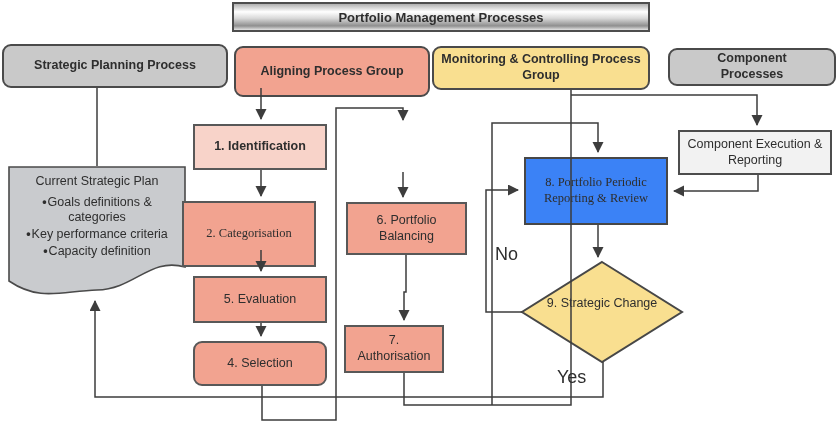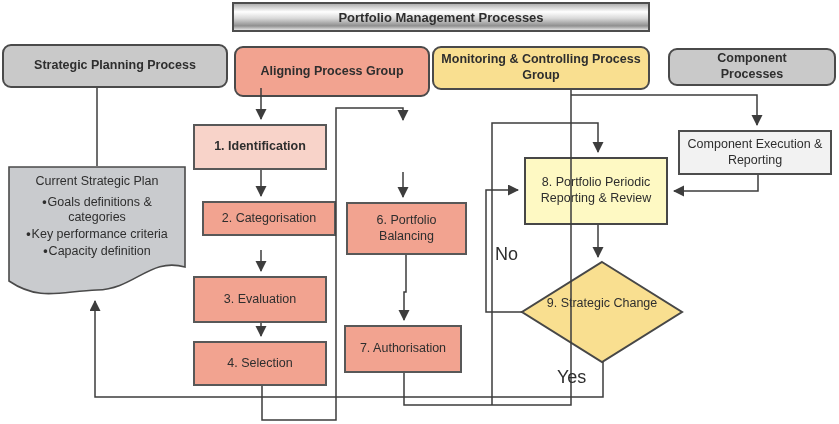--- a/index.html
+++ b/index.html
@@ -25,21 +25,21 @@
   .hdr-gray{background:#c9c9c9;}
   .hdr-salmon{background:#f2a390;}
   .hdr-yellow{background:#f9df90;}
   
   .pbox{
     border:2px solid #585858;background:#f2a390;
     display:flex;align-items:center;justify-content:center;text-align:center;
     font-size:12.5px;line-height:1.25;z-index:2;padding:2px 6px;
   }
   .pbox-light{background:#f8d3c9;}
-  .pbox-yellow{background:#fef9c3;border:2.5px solid #474747;}
+  .pbox-yellow{background:#3b82f6;border:2.5px solid #474747;font-family:Liberation Serif, serif;}
   .pbox-white{background:#f2f2f2;border:2px solid #4d4d4d;}
   .svg-layer{left:0;top:0;width:839px;height:424px;pointer-events:none;}
   .shapes{z-index:1;}
   .lines{z-index:3;}
   .doc-text{
     left:14px;top:174px;width:166px;text-align:center;font-size:12.5px;line-height:1.2;z-index:2;
   }
   .doc-text .ttl{margin-bottom:6px;}
   .doc-text .blt{margin-top:2px;}
   .doc-text .blt::before{content:"\2022";font-weight:bold;margin-right:1px;}
@@ -79,34 +79,34 @@
   <div class="abs doc-text">
     <div class="ttl">Current Strategic Plan</div>
     <div class="blt">Goals definitions &amp; categories</div>
     <div class="blt">Key performance criteria</div>
     <div class="blt">Capacity definition</div>
   </div>
 
   <div class="abs pbox pbox-light" style="left:193px;top:124px;width:134px;height:46px;font-weight:bold;">
     <span>1. Identification</span>
   </div>
-  <div class="abs pbox" style="left:202px;top:201px;width:134px;height:35px;">
+  <div class="abs pbox" style="left:182px;top:201px;width:134px;height:66px;font-family:Liberation Serif, serif;">
     <span>2. Categorisation</span>
   </div>
   <div class="abs pbox" style="left:193px;top:276px;width:134px;height:47px;">
-    <span>3. Evaluation</span>
+    <span>5. Evaluation</span>
   </div>
-  <div class="abs pbox" style="left:193px;top:341px;width:134px;height:45px;">
+  <div class="abs pbox" style="left:193px;top:341px;width:134px;height:45px;border-radius:9px;">
     <span>4. Selection</span>
   </div>
 
   <div class="abs pbox" style="left:346px;top:202px;width:121px;height:53px;">
     <span>6. Portfolio Balancing</span>
   </div>
-  <div class="abs pbox" style="left:344px;top:325px;width:118px;height:48px;">
+  <div class="abs pbox" style="left:344px;top:325px;width:100px;height:48px;">
     <span>7. Authorisation</span>
   </div>
 
   <div class="abs pbox pbox-yellow" style="left:524px;top:157px;width:144px;height:68px;">
     <span>8. Portfolio Periodic Reporting &amp; Review</span>
   </div>
   <div class="abs dia-text">
     <span>9. Strategic Change</span>
   </div>
 

